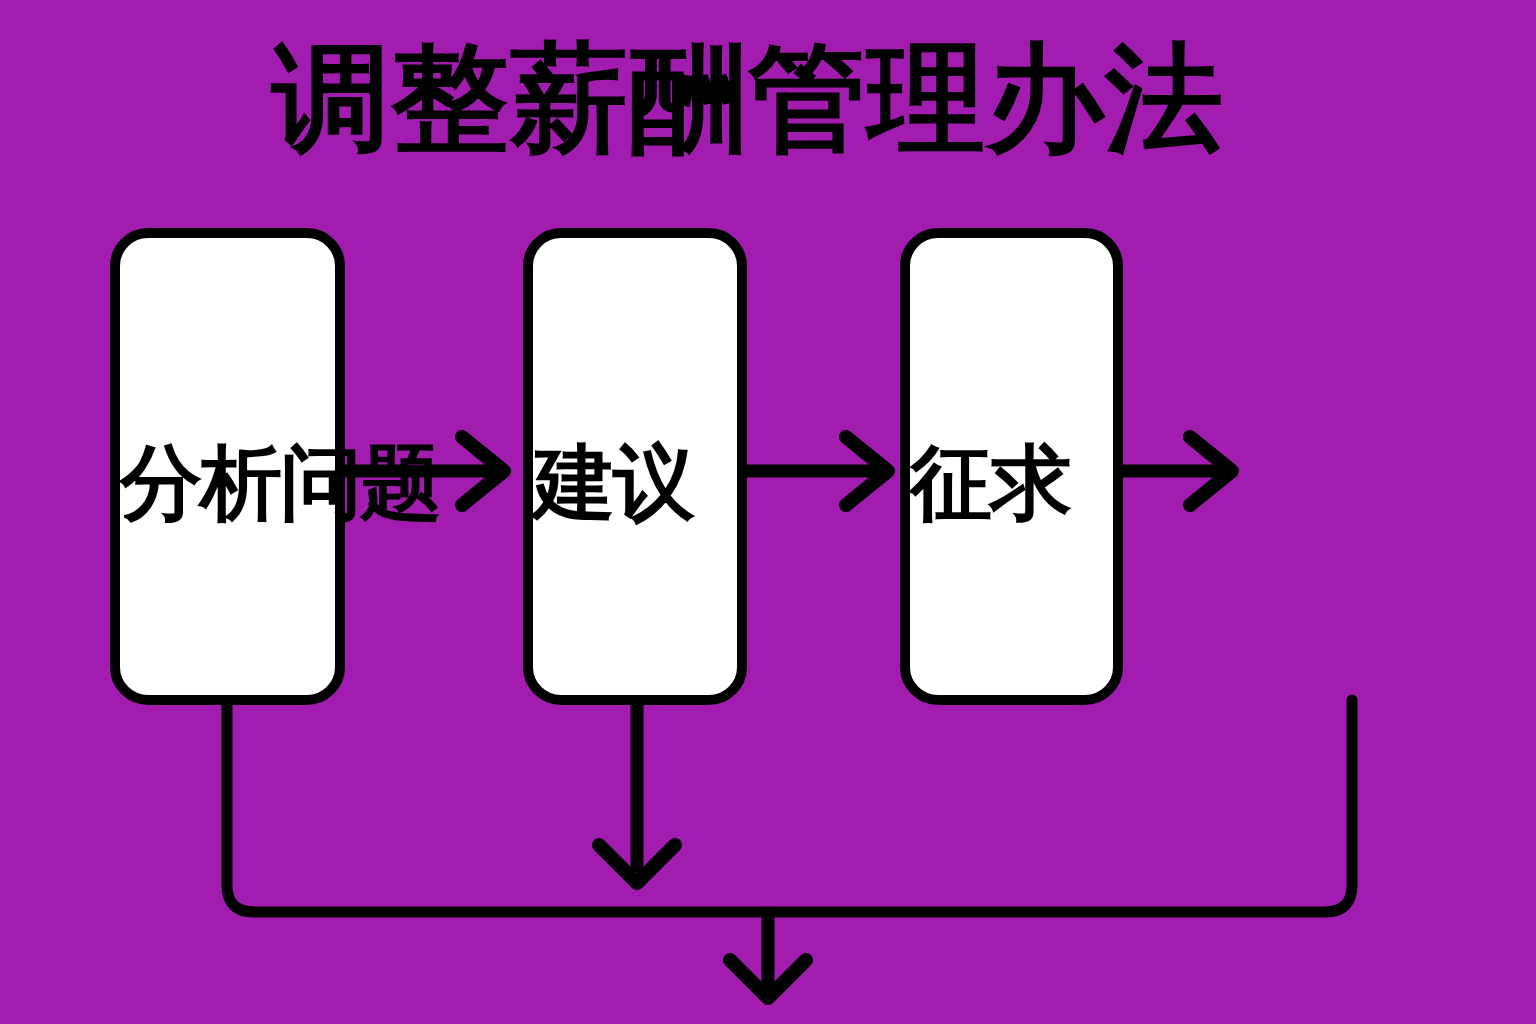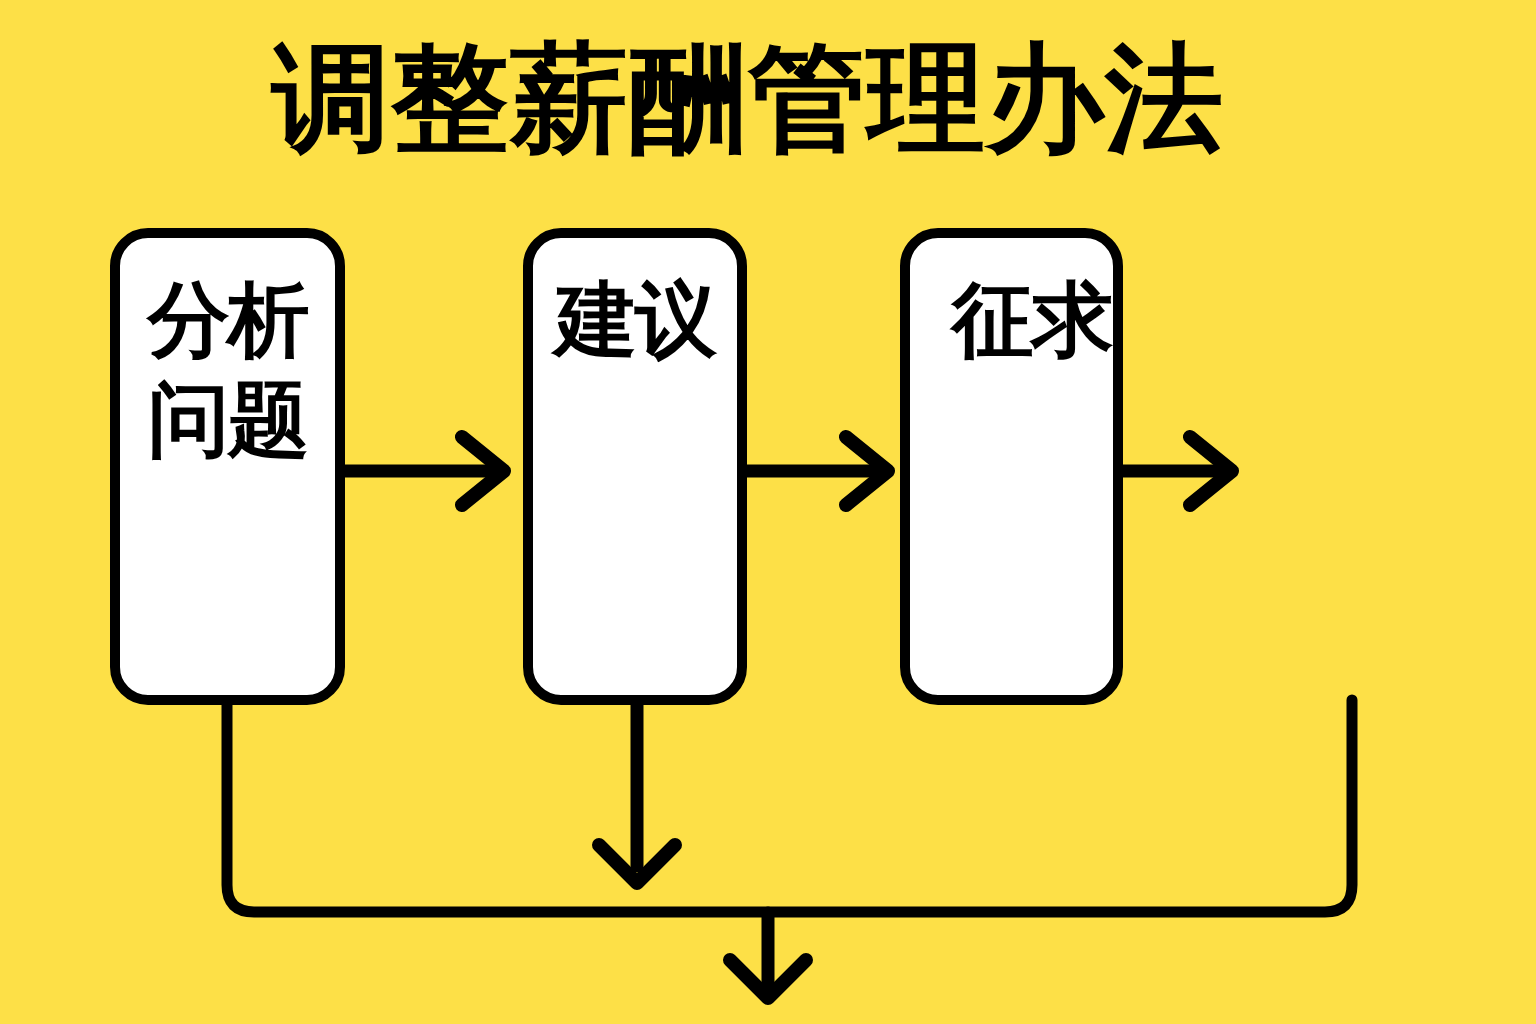--- a/index.html
+++ b/index.html
@@ -4,21 +4,21 @@
 <style>
   html, body {
     margin: 0;
     padding: 0;
     background: #ffffff;
   }
   .canvas {
     position: relative;
     width: 1536px;
     height: 1024px;
-    background: #fde047;
+    background: #a21caf;
     overflow: hidden;
     font-family: "DejaVu Sans", "Liberation Sans", sans-serif;
     color: #000000;
   }
   .title {
     position: absolute;
     top: 28px;
     left: 0;
     width: 1496px; 
     margin: 0;
@@ -39,37 +39,37 @@
   }
   .flow-box {
     position: absolute;
     top: 228px;
     height: 477px;
     box-sizing: border-box;
     border: 10px solid #000000;
     border-radius: 38px;
     background: #ffffff;
     display: flex;
-    flex-direction: column;
+    flex-direction: row;
     align-items: center;
     font-size: 82px;
     font-weight: 900;
     line-height: 100px;
     letter-spacing: -2px;
     color: #000000;
   }
   .flow-box.align-top { justify-content: flex-start; padding-top: 32px; }
   .flow-box.align-center { justify-content: center; }
   .flow-box .txt-line {
     display: block;
     white-space: nowrap;
   }
   .box-1 { left: 110px; width: 235px; }
   .box-2 { left: 523px; width: 224px; }
-  .box-3 { left: 900px; width: 223px; padding-left: 40px; }
+  .box-3 { left: 900px; width: 223px; }
   .box-4 { left: 1245px; width: 216px; }
 </style>
 </head>
 <body>
 
 <div class="canvas">
 
   <h1 class="title">调整薪酬管理办法</h1>
 
   <svg class="connector-layer" viewBox="0 0 1536 1024" width="1536" height="1024" stroke="#000000" fill="none" stroke-linecap="round" stroke-linejoin="round">

